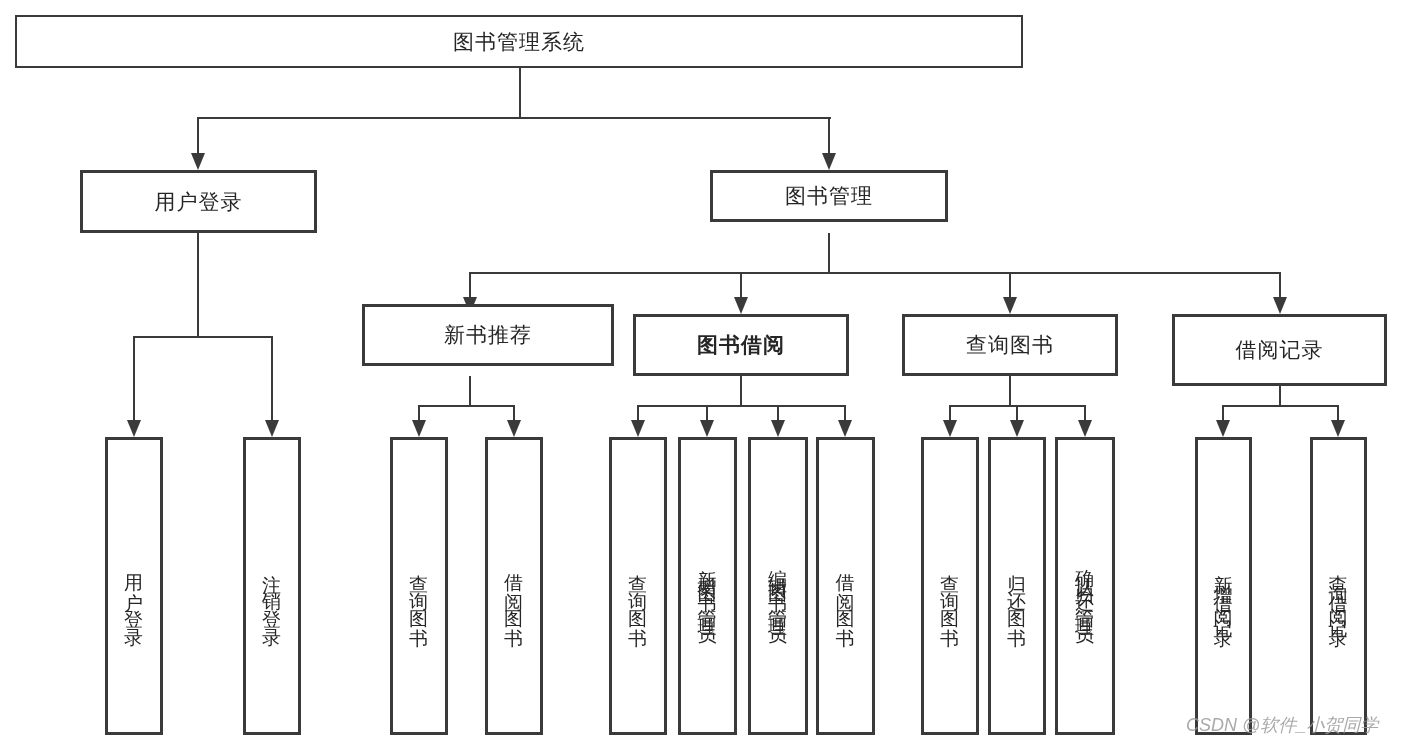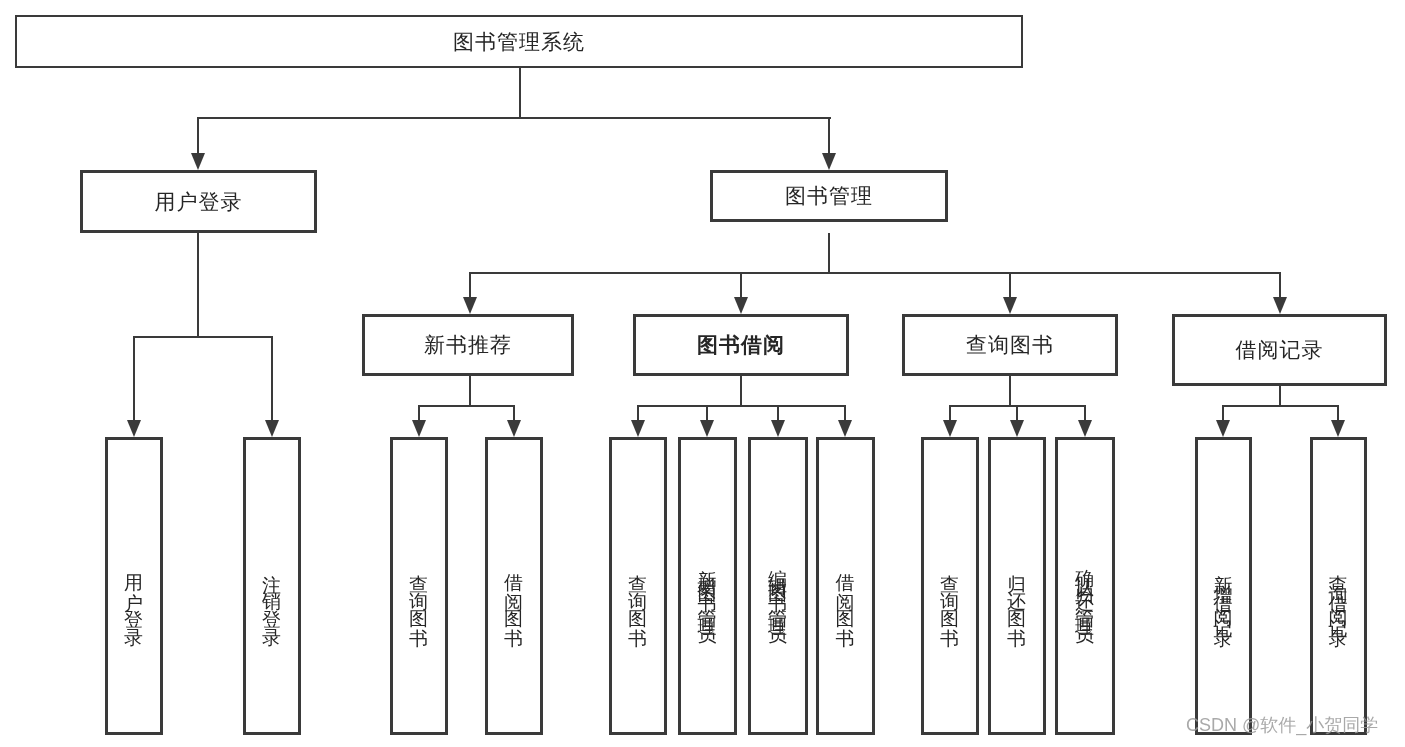--- a/index.html
+++ b/index.html
@@ -23,21 +23,21 @@
   .ls-tight { letter-spacing:8px;  margin-bottom:-8px; }
   .vline { position:absolute; width:2px; background:#3a3a3a; z-index:1; }
   .hline { position:absolute; height:2px; background:#3a3a3a; z-index:1; }
   .arr {
     position:absolute; width:0; height:0; z-index:1;
     border-left:7px solid transparent; border-right:7px solid transparent;
     border-top:17px solid #3a3a3a;
   }
   .watermark {
     position:absolute; left:1186px; top:713px; z-index:6;
-    font-size:18px; color:rgba(154,154,154,0.85); white-space:nowrap;
+    font-size:18px; color:rgba(154,154,154,0.85); white-space:nowrap;font-style:italic;
   }
 </style>
 </head>
 <body>
 
 <div id="canvas">
 
   <div class="vline" style="left:519px;top:68px;height:50px;"></div>
   <div class="hline" style="left:197px;top:117px;width:634px;"></div>
   <div class="vline" style="left:197px;top:117px;height:38px;"></div>
@@ -101,21 +101,21 @@
     <span class="lbl">图书管理系统</span>
   </div>
 
   <div class="box hbox" style="left:80px;top:170px;width:237px;height:63px;">
     <span class="lbl">用户登录</span>
   </div>
   <div class="box hbox" style="left:710px;top:170px;width:238px;height:52px;">
     <span class="lbl">图书管理</span>
   </div>
 
-  <div class="box hbox" style="left:362px;top:314px;width:212px;height:62px;">
+  <div class="box hbox" style="left:362px;top:304px;width:252px;height:62px;">
     <span class="lbl">新书推荐</span>
   </div>
   <div class="box hbox" style="left:633px;top:314px;width:216px;height:62px;font-weight:bold;">
     <span class="lbl">图书借阅</span>
   </div>
   <div class="box hbox" style="left:902px;top:314px;width:216px;height:62px;">
     <span class="lbl">查询图书</span>
   </div>
   <div class="box hbox" style="left:1172px;top:314px;width:215px;height:72px;">
     <span class="lbl">借阅记录</span>

